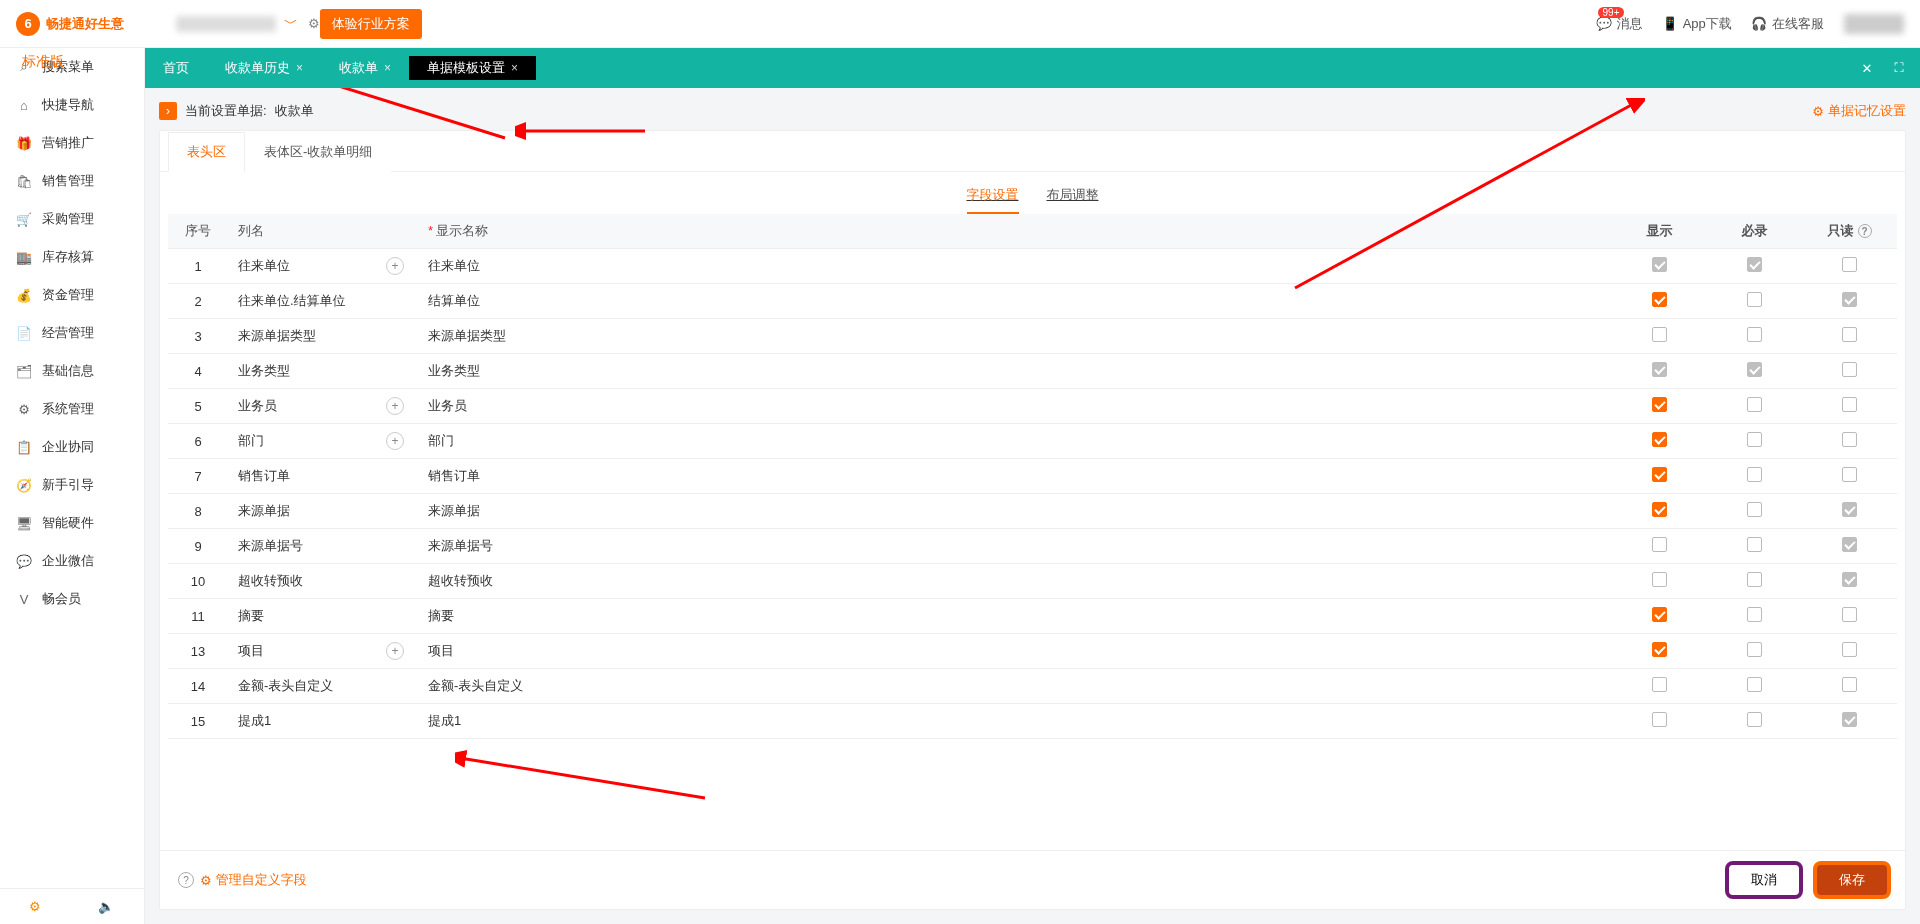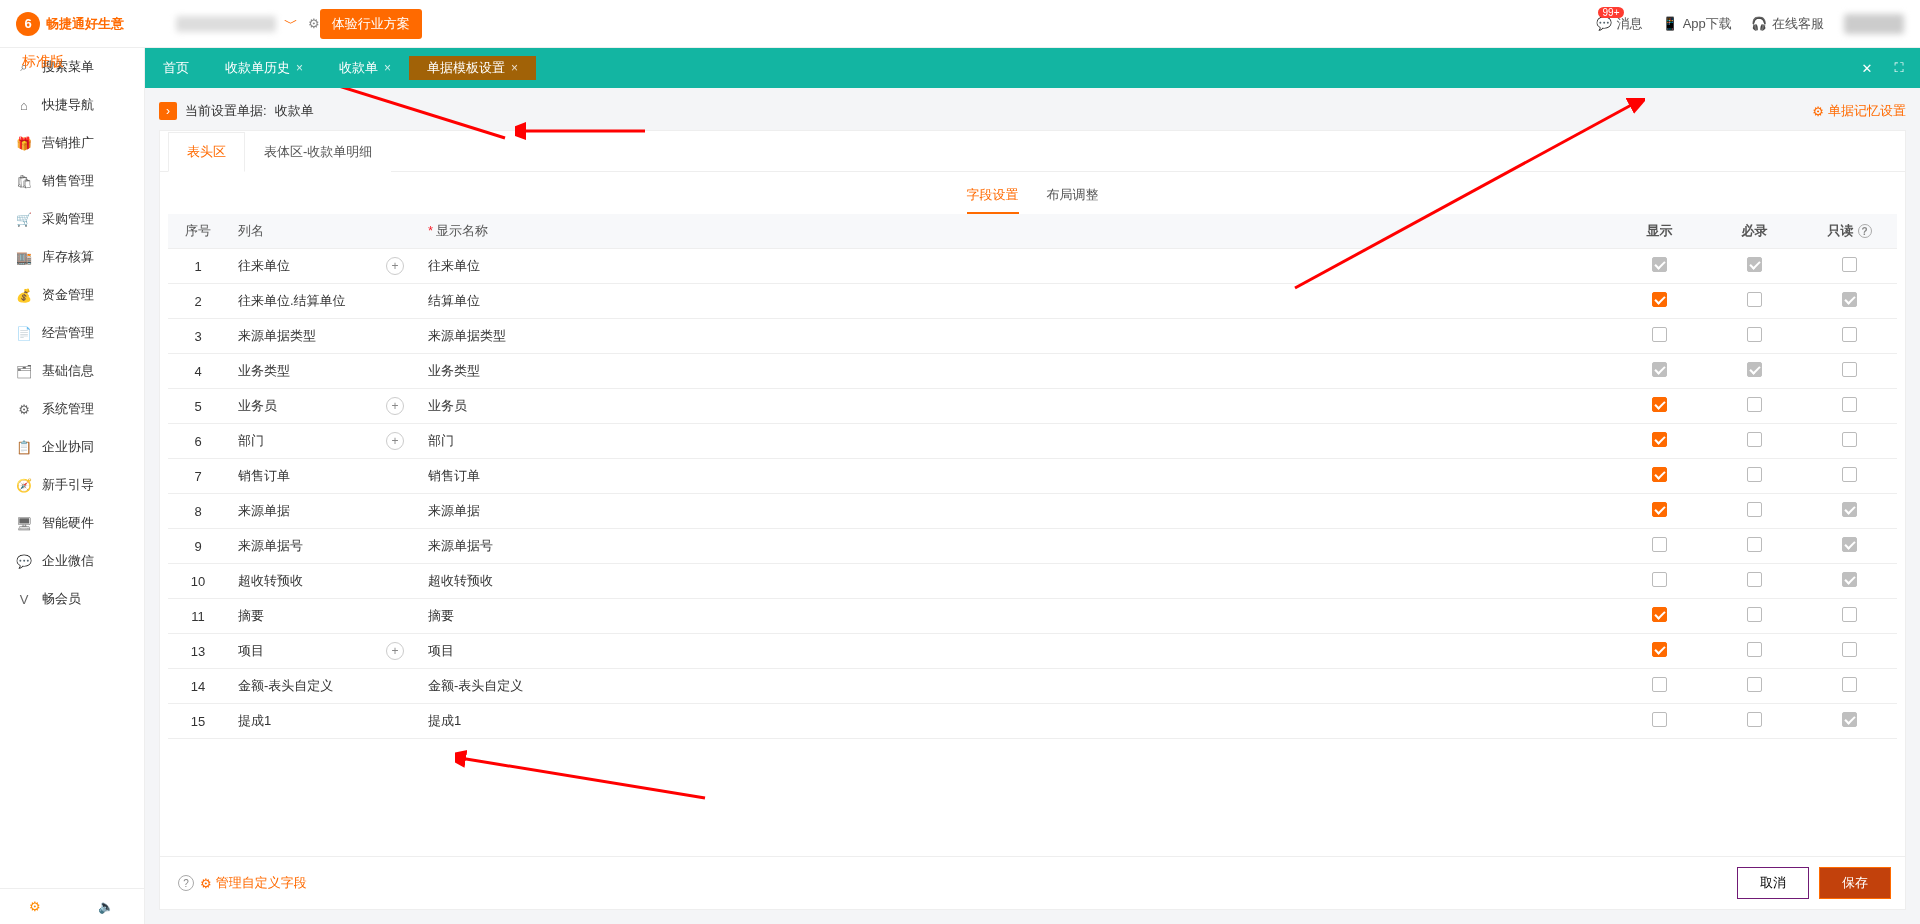--- a/index.html
+++ b/index.html
@@ -26,37 +26,37 @@
 .shell{display:flex;flex:1;min-height:0;}
 .leftnav{width:145px;background:#fff;border-right:1px solid #eee;display:flex;flex-direction:column;}
 .nav-item{display:flex;align-items:center;gap:10px;padding:10px 16px;color:#333;cursor:pointer;font-size:13px;}
 .nav-icon{width:16px;text-align:center;color:#666;}
 .nav-bottom{margin-top:auto;display:flex;justify-content:space-around;padding:10px 0;border-top:1px solid #eee;color:#ff8a00;}
 
 
 .main{flex:1;display:flex;flex-direction:column;min-width:0;}
 .tabstrip{background:#13b5a2;height:40px;display:flex;align-items:center;color:#fff;position:relative;}
 .tab{padding:0 18px;height:24px;display:flex;align-items:center;gap:6px;cursor:pointer;font-size:13px;}
-.tab.active{background:#a16207;}
+.tab.active{background:#000000;}
 .tab-close{font-size:12px;opacity:.8;}
 .tabstrip-right{margin-left:auto;display:flex;align-items:center;padding-right:8px;gap:6px;}
 .sq-btn{width:26px;height:26px;display:flex;align-items:center;justify-content:center;border-radius:3px;cursor:pointer;}
 
 
 .content{flex:1;padding:14px;overflow:hidden;display:flex;flex-direction:column;}
 .crumb-row{display:flex;align-items:center;gap:8px;}
 .orange-chip{background:#ff6a00;color:#fff;width:18px;height:18px;border-radius:2px;display:flex;align-items:center;justify-content:center;font-size:12px;}
 .mem-link{margin-left:auto;color:#ff6a00;display:flex;align-items:center;gap:4px;cursor:pointer;}
 
 .panel{background:#fff;margin-top:10px;flex:1;display:flex;flex-direction:column;min-height:0;border:1px solid #eee;}
 .area-tabs{display:flex;border-bottom:1px solid #eee;padding-left:8px;}
 .area-tab{padding:10px 18px;cursor:pointer;color:#555;border:1px solid transparent;border-bottom:none;position:relative;top:1px;background:#fff;}
 .area-tab.active{color:#ff6a00;border-color:#eee;border-bottom:1px solid #fff;}
 
-.subtabs{display:flex;justify-content:center;gap:28px;padding:14px 0 0;}
+.subtabs{display:flex;justify-content:center;gap:28px;padding:14px 0 0;text-decoration:underline;}
 .subtab{padding-bottom:8px;cursor:pointer;color:#555;}
 .subtab.active{color:#ff6a00;border-bottom:2px solid #ff6a00;}
 
 .grid-wrap{flex:1;overflow:auto;padding:0 8px;}
 table{width:100%;border-collapse:collapse;}
 th,td{border-bottom:1px solid #eee;padding:8px 10px;text-align:left;font-size:13px;color:#333;}
 th{background:#f7f8fa;font-weight:normal;color:#555;}
 th.center,td.center{text-align:center;font-weight:bold;}
 .col-seq{width:60px;text-align:center;}
 .col-name{width:190px;}
@@ -67,21 +67,21 @@
 
 .cb{display:inline-block;width:15px;height:15px;border:1px solid #bbb;border-radius:2px;position:relative;background:#fff;}
 .cb.on{background:#ff6a00;border-color:#ff6a00;}
 .cb.on::after{content:"";position:absolute;left:4px;top:1px;width:4px;height:8px;border:solid #fff;border-width:0 2px 2px 0;transform:rotate(45deg);}
 .cb.on.gray{background:#bfbfbf;border-color:#bfbfbf;}
 .help-q{display:inline-block;width:14px;height:14px;border:1px solid #aaa;border-radius:50%;font-size:10px;line-height:13px;text-align:center;color:#888;margin-left:4px;}
 
 .footer{display:flex;align-items:center;padding:10px 14px;border-top:1px solid #eee;}
 .manage-link{color:#ff6a00;display:flex;align-items:center;gap:4px;cursor:pointer;}
 .foot-btns{margin-left:auto;display:flex;gap:10px;}
-.btn{padding:6px 22px;border-radius:0;font-size:13px;cursor:pointer;border:1px solid #701a75;background:#fff;}
+.btn{padding:6px 22px;border-radius:8px;font-size:13px;cursor:pointer;border:4px solid #701a75;background:#fff;}
 .btn.primary{background:#c2410c;border-color:#ff6a00;color:#fff;}
 
 
 .arrow{position:absolute;pointer-events:none;}
 </style>
 </head>
 <body>
 
 <div class="app">
   <div class="topbar">

